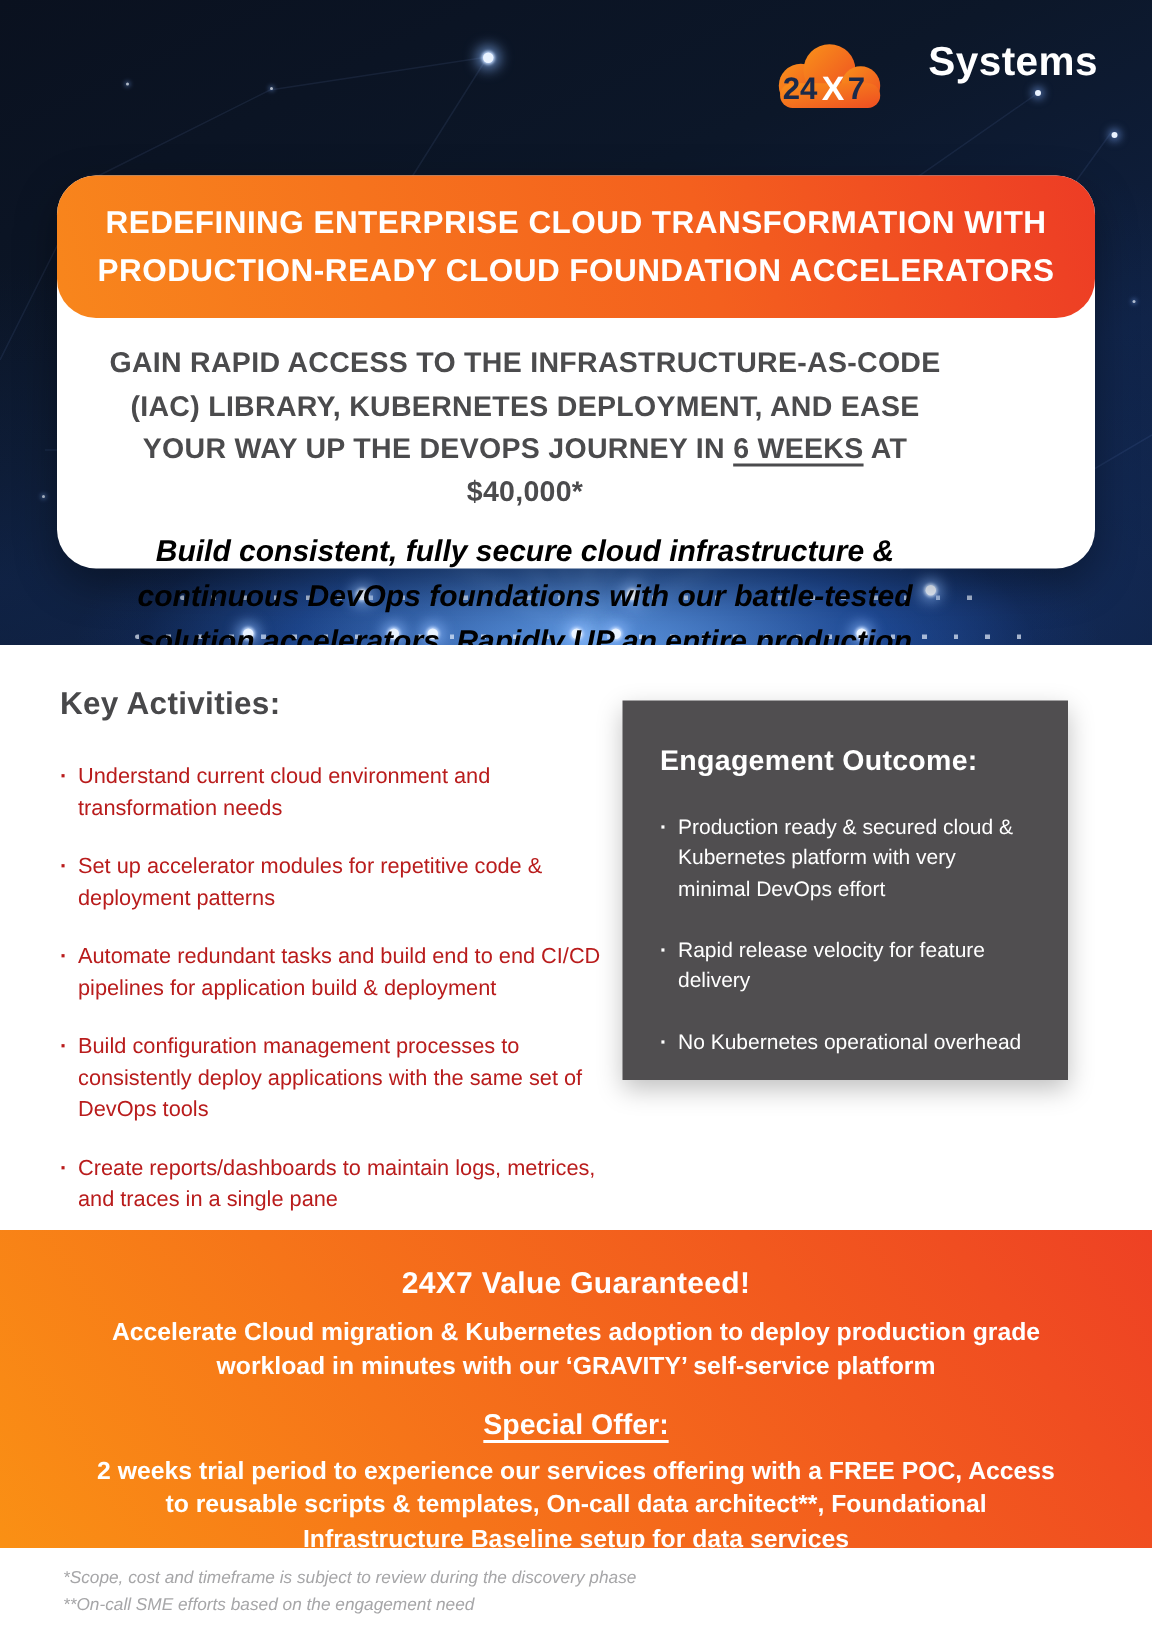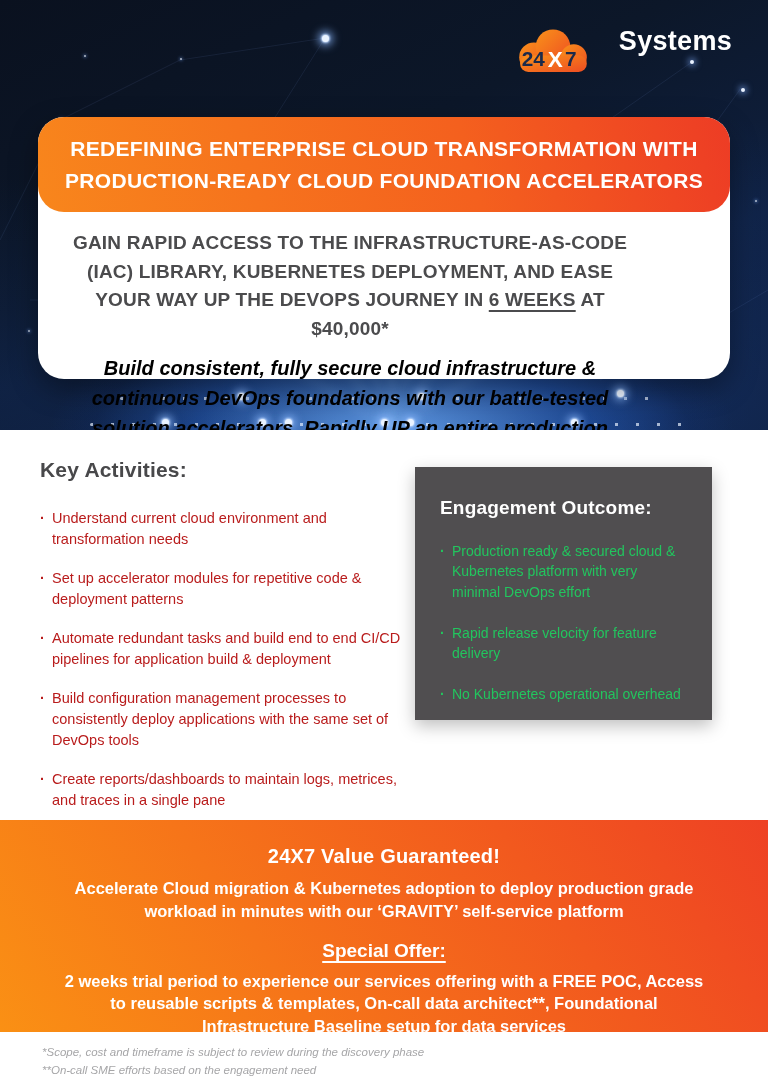--- a/index.html
+++ b/index.html
@@ -78,21 +78,21 @@
   }
   .bullet-list li::before { content:"\00B7"; position:absolute; left:0; top:0; font-weight:bold; }
 
   .outcome-box {
     position:absolute; left:415px; top:37px; width:297px; height:253px;
     background:#504e50; padding:30px 25px 0 25px;
     box-shadow:0 6px 16px rgba(0,0,0,.25);
   }
   .outcome-box .section-title { color:#ffffff; font-size:19px; }
   .outcome-box .bullet-list { margin-top:22px; }
-  .outcome-box .bullet-list li { color:#22c55e; font-size:14px; margin-bottom:21px; line-height:1.45; }
+  .outcome-box .bullet-list li { color:#ffffff; font-size:14px; margin-bottom:21px; line-height:1.45; }
 
   
   .value-section {
     width:768px; height:212px; text-align:center; color:#ffffff;
     background:linear-gradient(55deg, #fa9014 0%, #f2591e 70%, #ee4124 100%);
     padding-top:25px;
   }
   .value-title { font-size:20px; font-weight:800; letter-spacing:.2px; }
   .value-subtitle { margin:9px auto 0 auto; max-width:660px; font-size:16.5px; font-weight:bold; line-height:1.38; }
   .offer-title {

